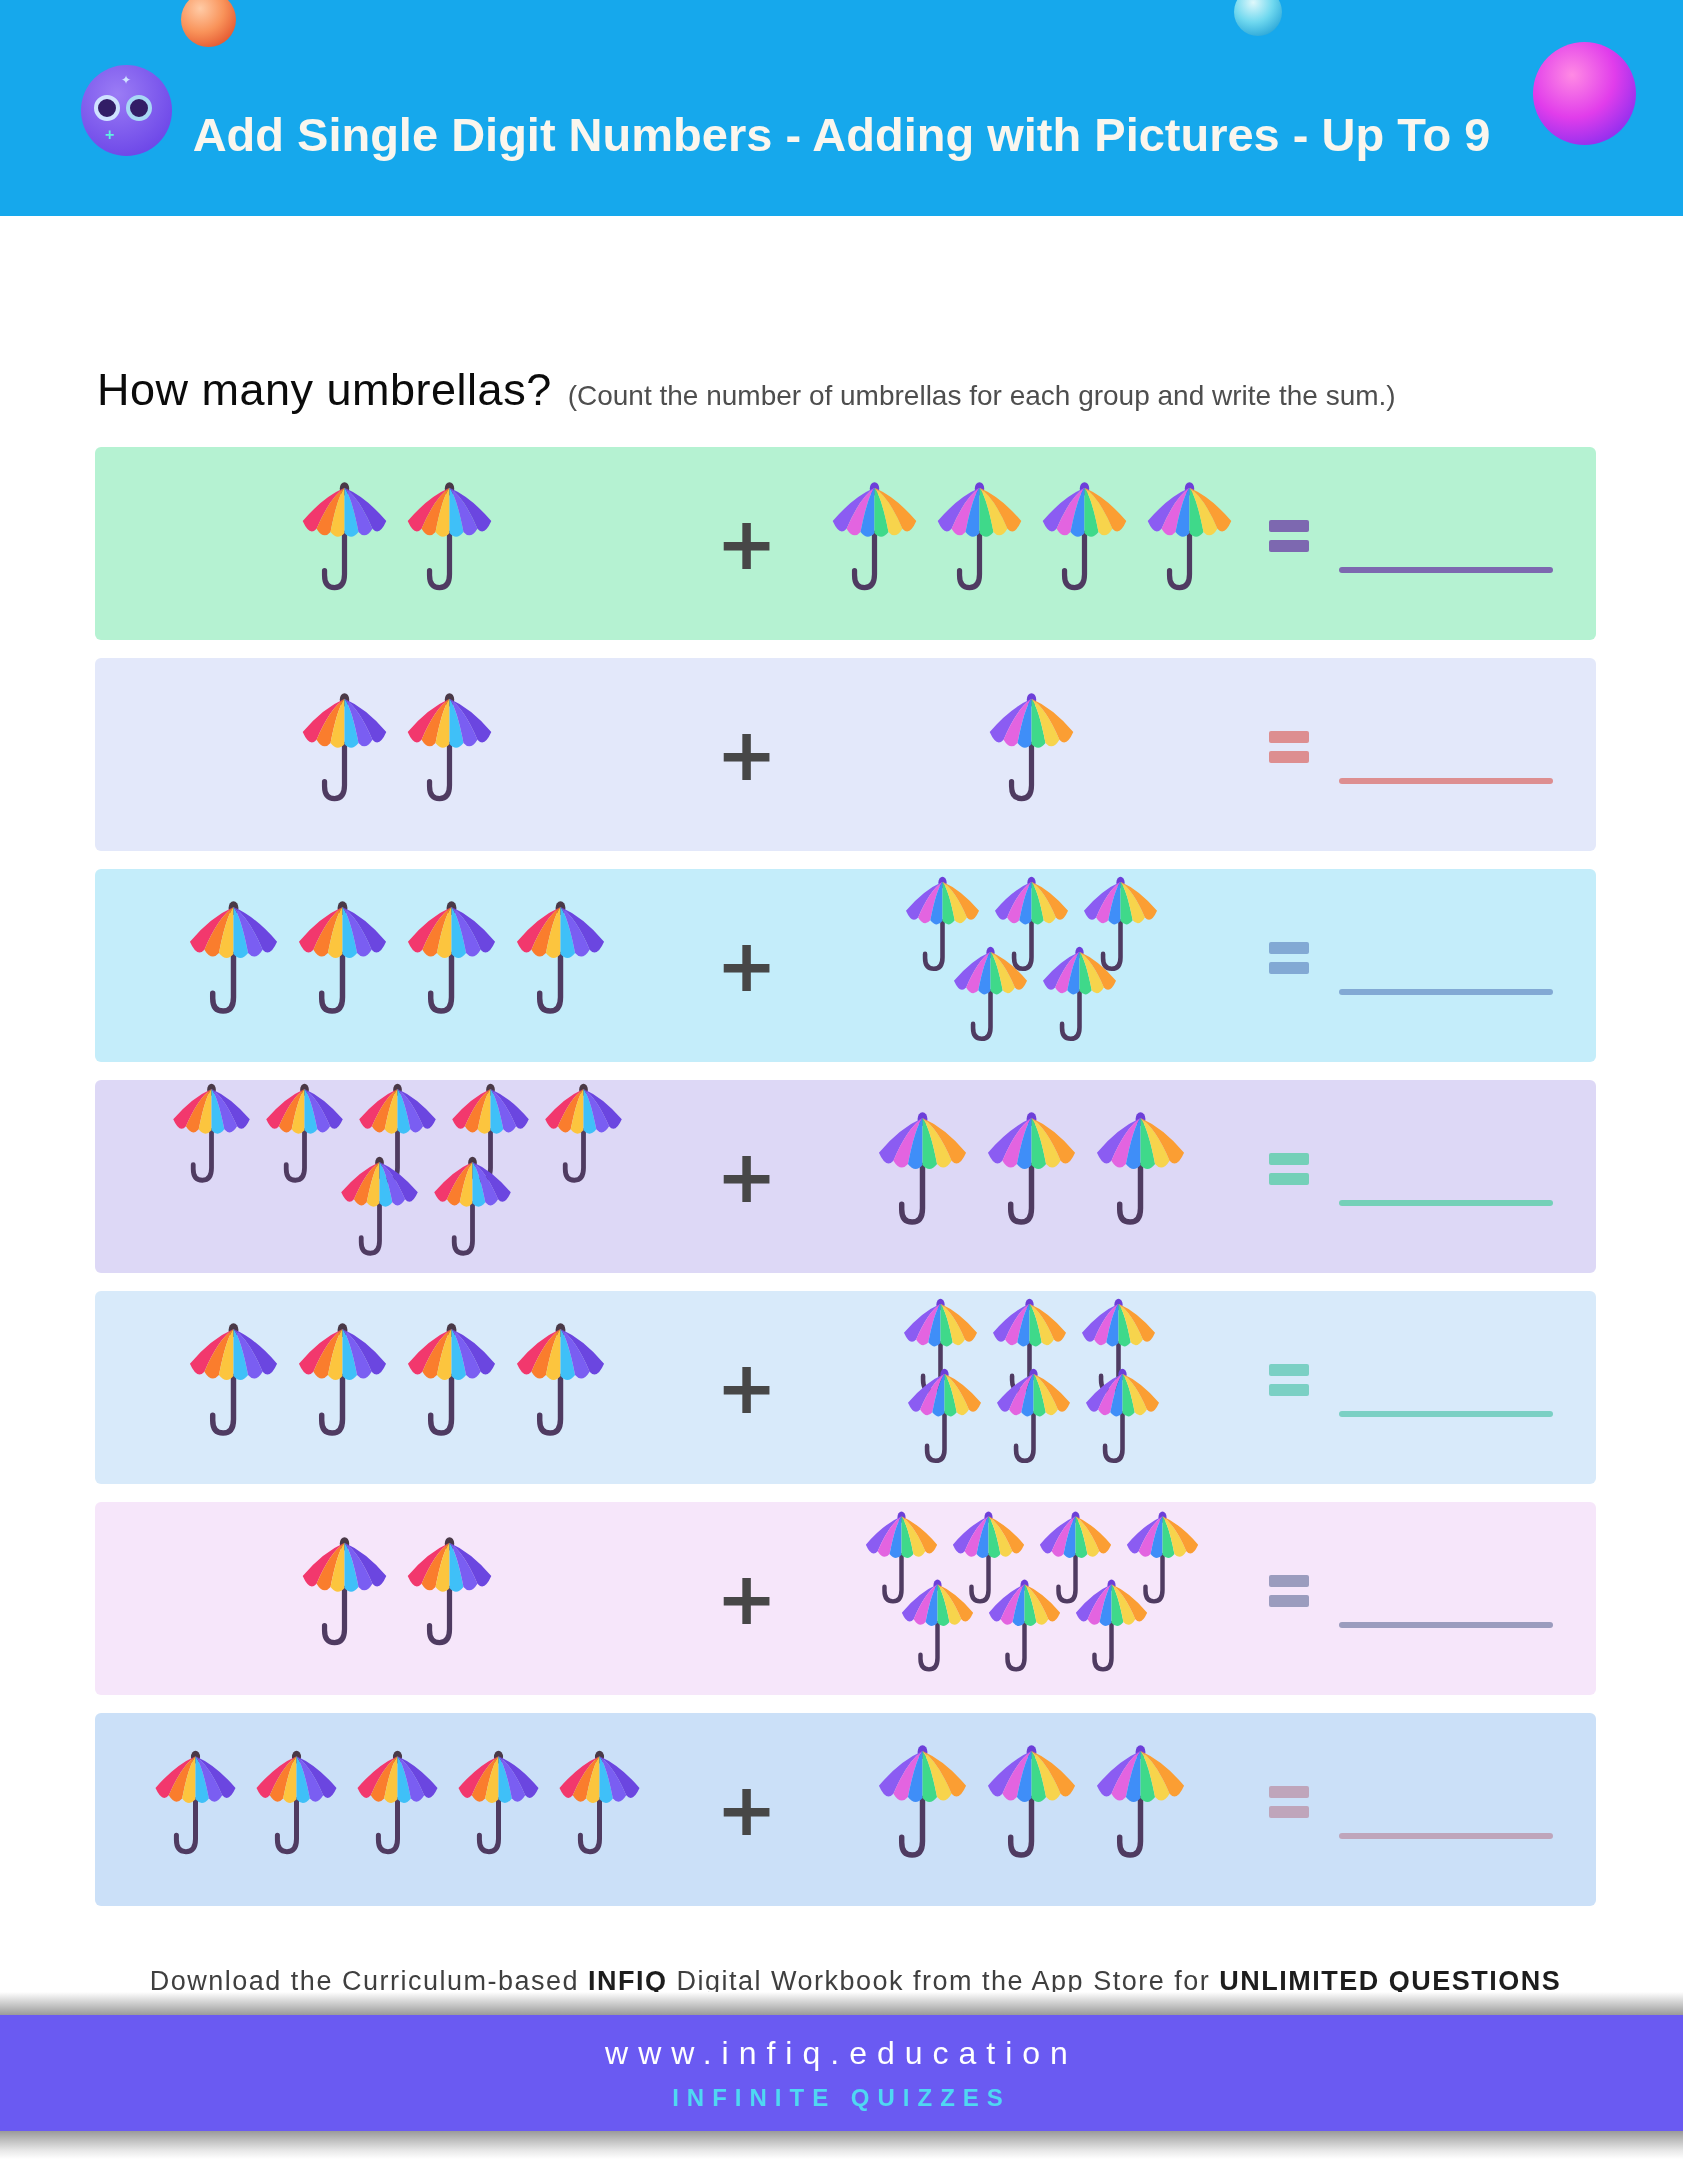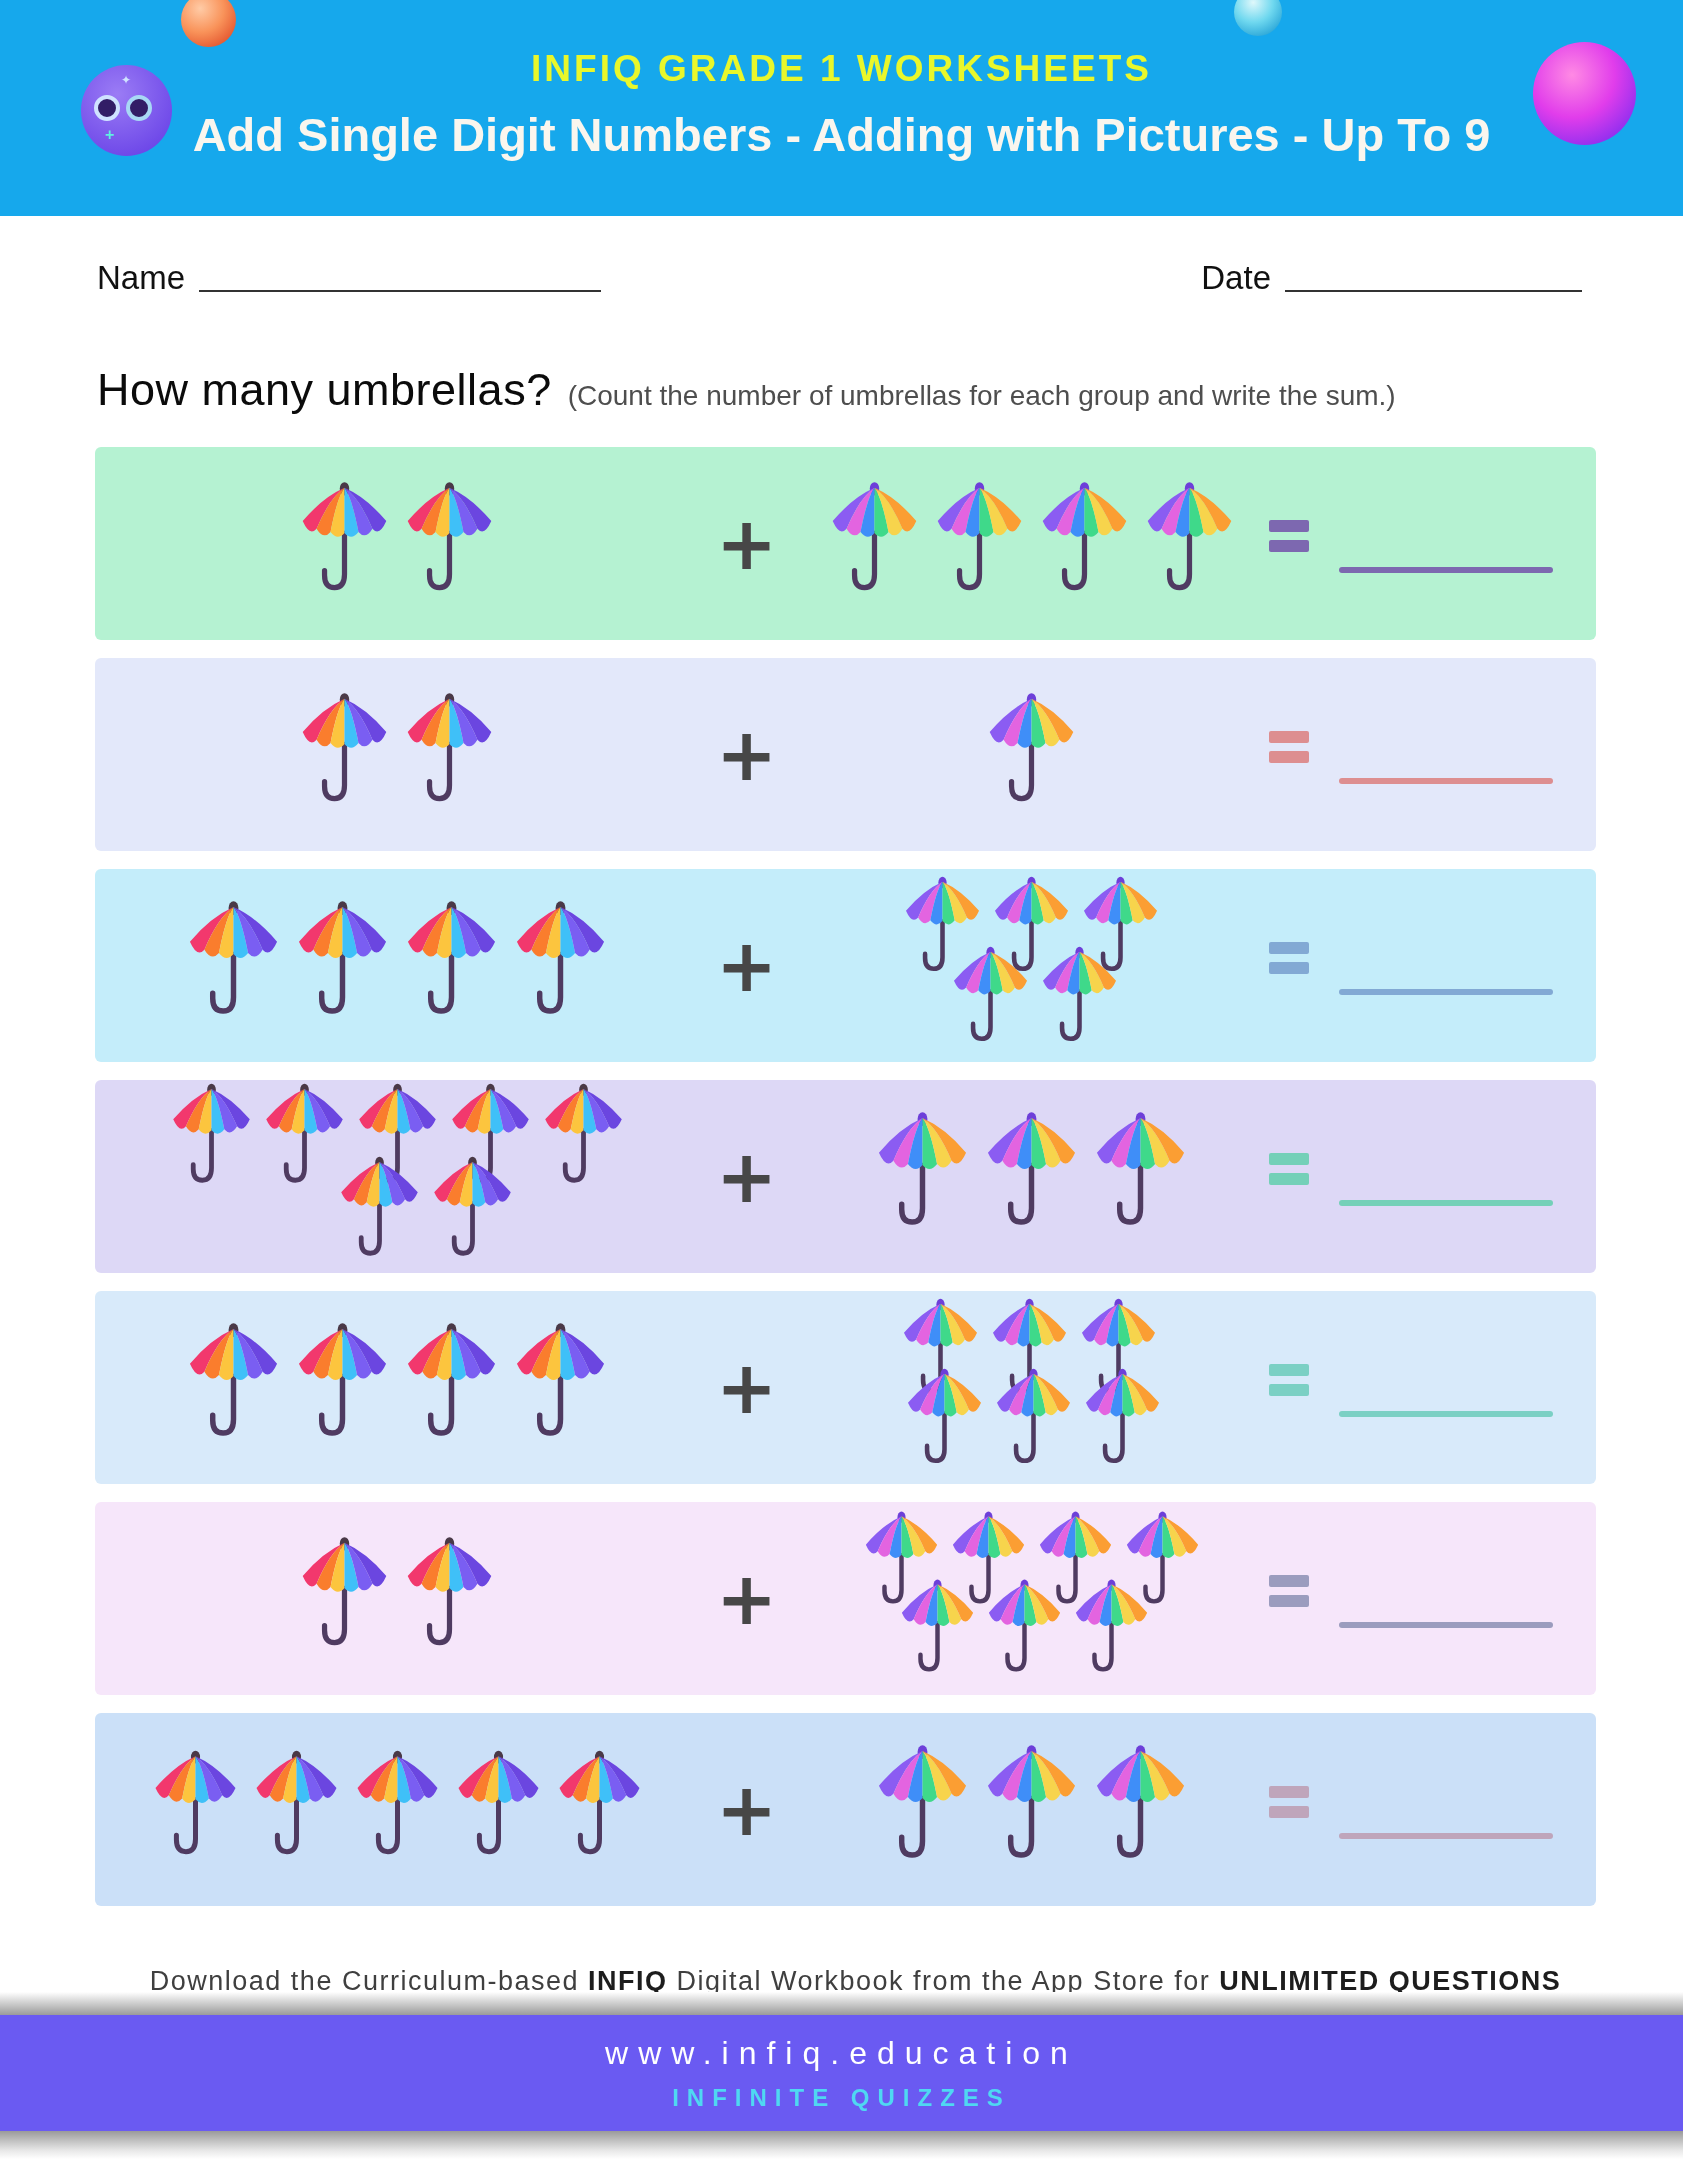--- a/index.html
+++ b/index.html
@@ -81,32 +81,23 @@
   <div class="header">
     <div class="sphere sphere-orange"></div>
     <div class="sphere sphere-cyan"></div>
     <div class="sphere sphere-magenta"></div>
     <div class="logo">
       <span class="lens l"></span>
       <span class="lens r"></span>
       <span class="spark">+</span>
       <span class="star">✦</span>
     </div>
-    <div class="kicker">INFIQ GRADE 1 WORKSHEETS</div>
     <div class="main-title">Add Single Digit Numbers - Adding with Pictures - Up To 9</div>
   </div>
 
-  <div class="meta-row">
-    <span class="meta-label">Name</span>
-    <span class="write-line name-line"></span>
-    <span class="date-group">
-      <span class="meta-label">Date</span>
-      <span class="write-line date-line"></span>
-    </span>
-  </div>
 
   <div class="question">
     <span class="q-title">How many umbrellas?</span>
     <span class="q-hint">(Count the number of umbrellas for each group and write the sum.)</span>
   </div>
 
   <div class="rows" id="rows">
       <div class="band" style="background: rgb(181, 242, 210);">
         <div class="zone-left">
           <div class="ugroup">

